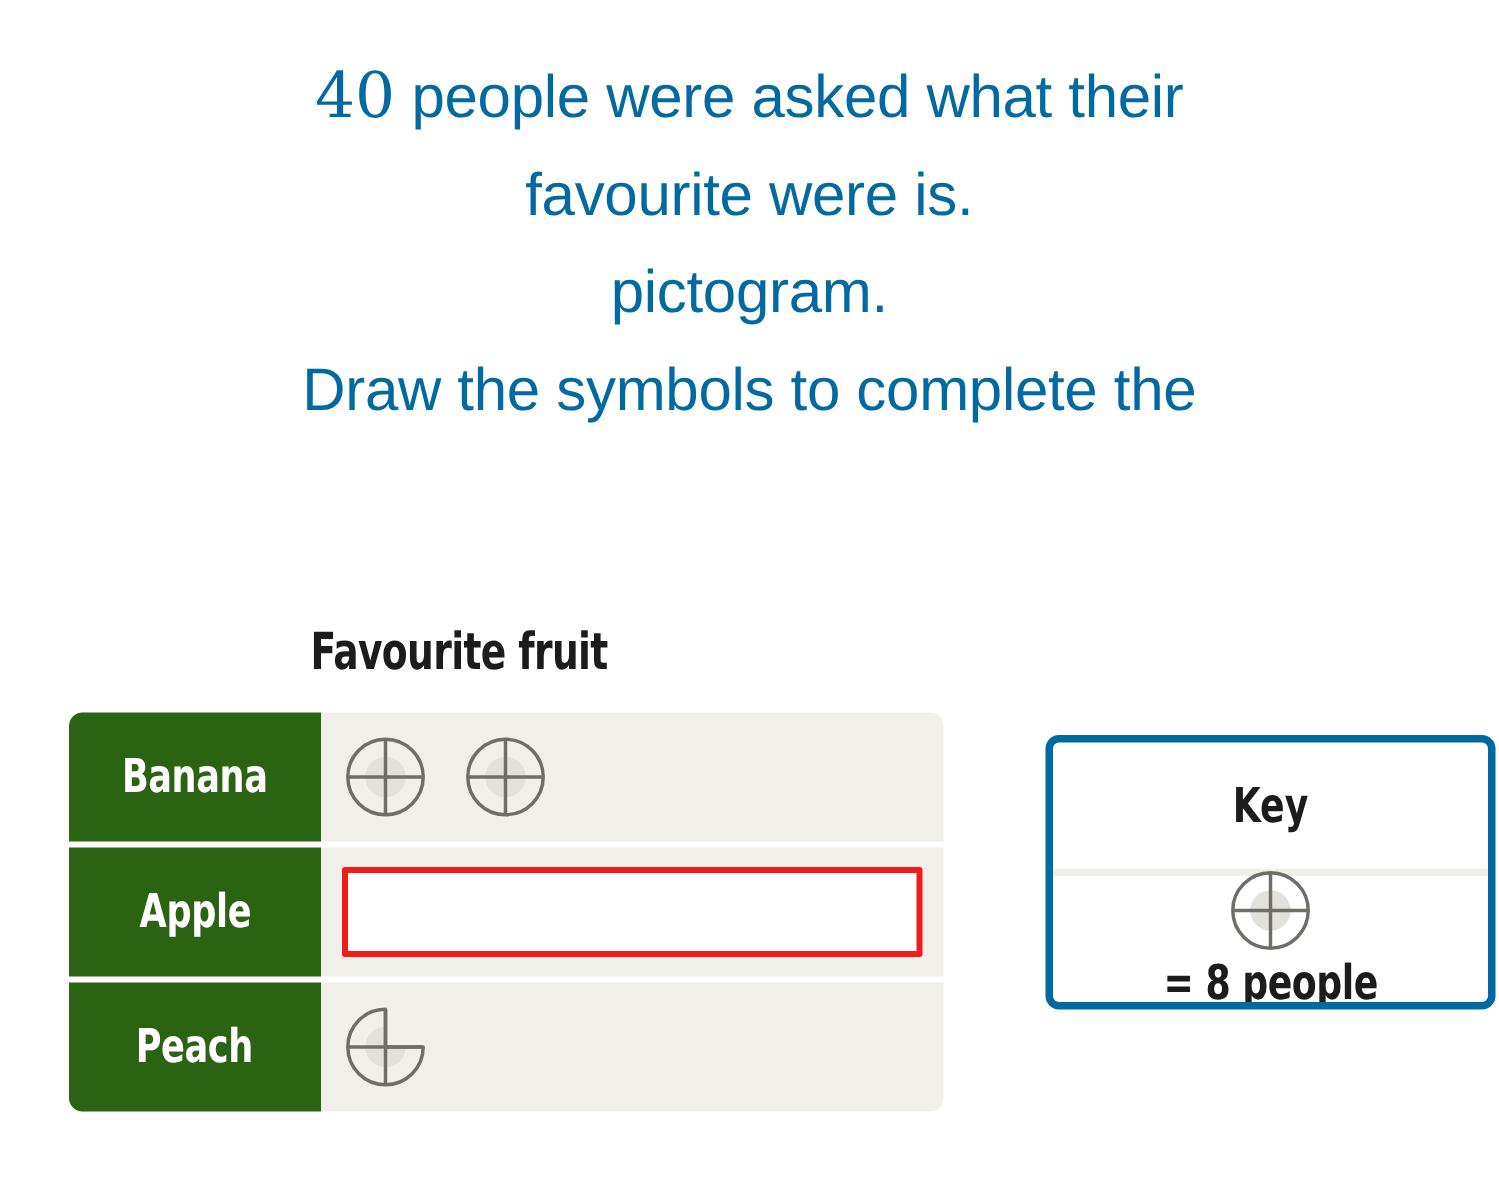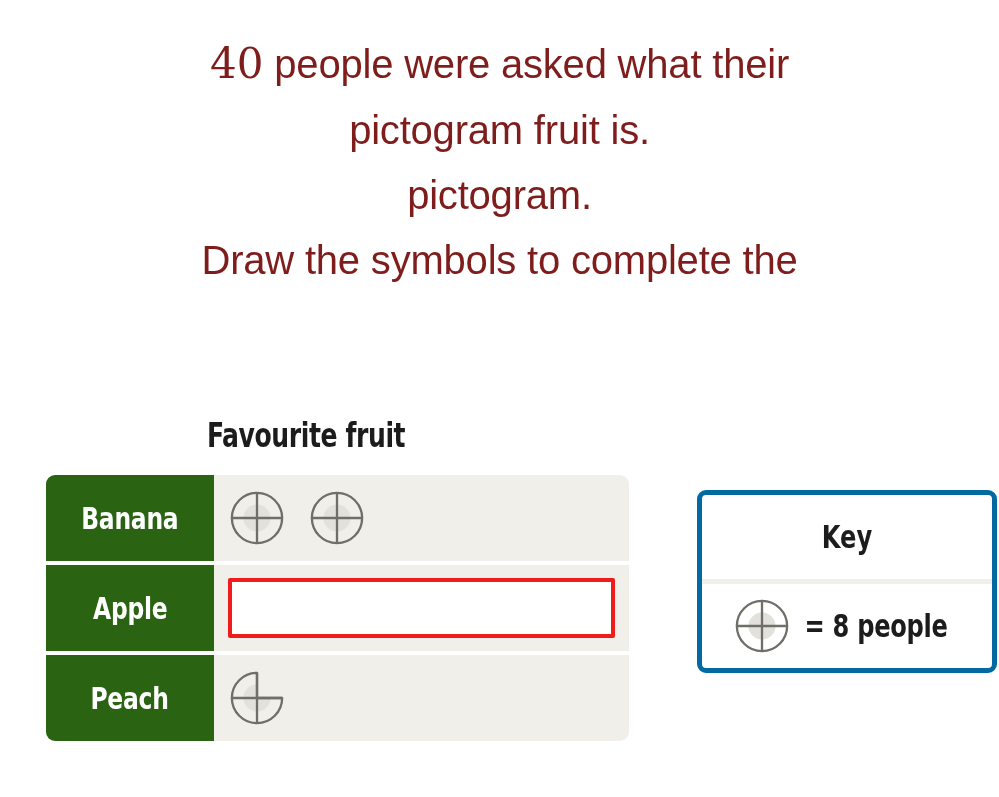--- a/index.html
+++ b/index.html
@@ -15,21 +15,21 @@
     position: relative;
   }
 
   
   .question {
     position: absolute;
     left: 0;
     top: 30px;
     width: 999px;
     text-align: center;
-    color: #7f1d1d;
+    color: #0369a1;
     font-size: 40px;
     line-height: 1.62;
     font-weight: 400;
     letter-spacing: -0.2px;
   }
   .question .num {
     font-family: "DejaVu Serif", "Liberation Serif", serif;
     font-size: 42px;
     letter-spacing: 0;
   }
@@ -136,37 +136,38 @@
     font-size: 32px;
     color: #1c1c1c;
   }
   .key-header span { transform: scaleX(0.84); display: inline-block; }
   .key-divider { height: 5px; background: #f0efe9; width: 100%; }
   .key-body {
     height: 84px;
     display: flex;
     align-items: center;
     justify-content: center;
+    flex-direction: column;
   }
   .key-text {
     font-family: "DejaVu Sans Condensed", "Liberation Sans Narrow", "Liberation Sans", sans-serif;
     font-weight: bold;
     font-size: 32px;
     color: #1c1c1c;
     letter-spacing: -0.4px;
     white-space: nowrap;
   }
   .key-text span { transform: scaleX(0.84); display: inline-block; }
 </style>
 </head>
 <body>
 
 <div class="question">
   <span class="qline"><span class="num">40</span><span> people were asked what their</span></span>
-  <span class="qline">pictogram fruit is.</span>
+  <span class="qline">favourite were is.</span>
   <span class="qline">pictogram.</span>
   <span class="qline">Draw the symbols to complete the</span>
 </div>
 
 <div class="picto-wrap">
 
   <div class="picto-title">Favourite fruit</div>
 
   <div class="picto-table">
 

